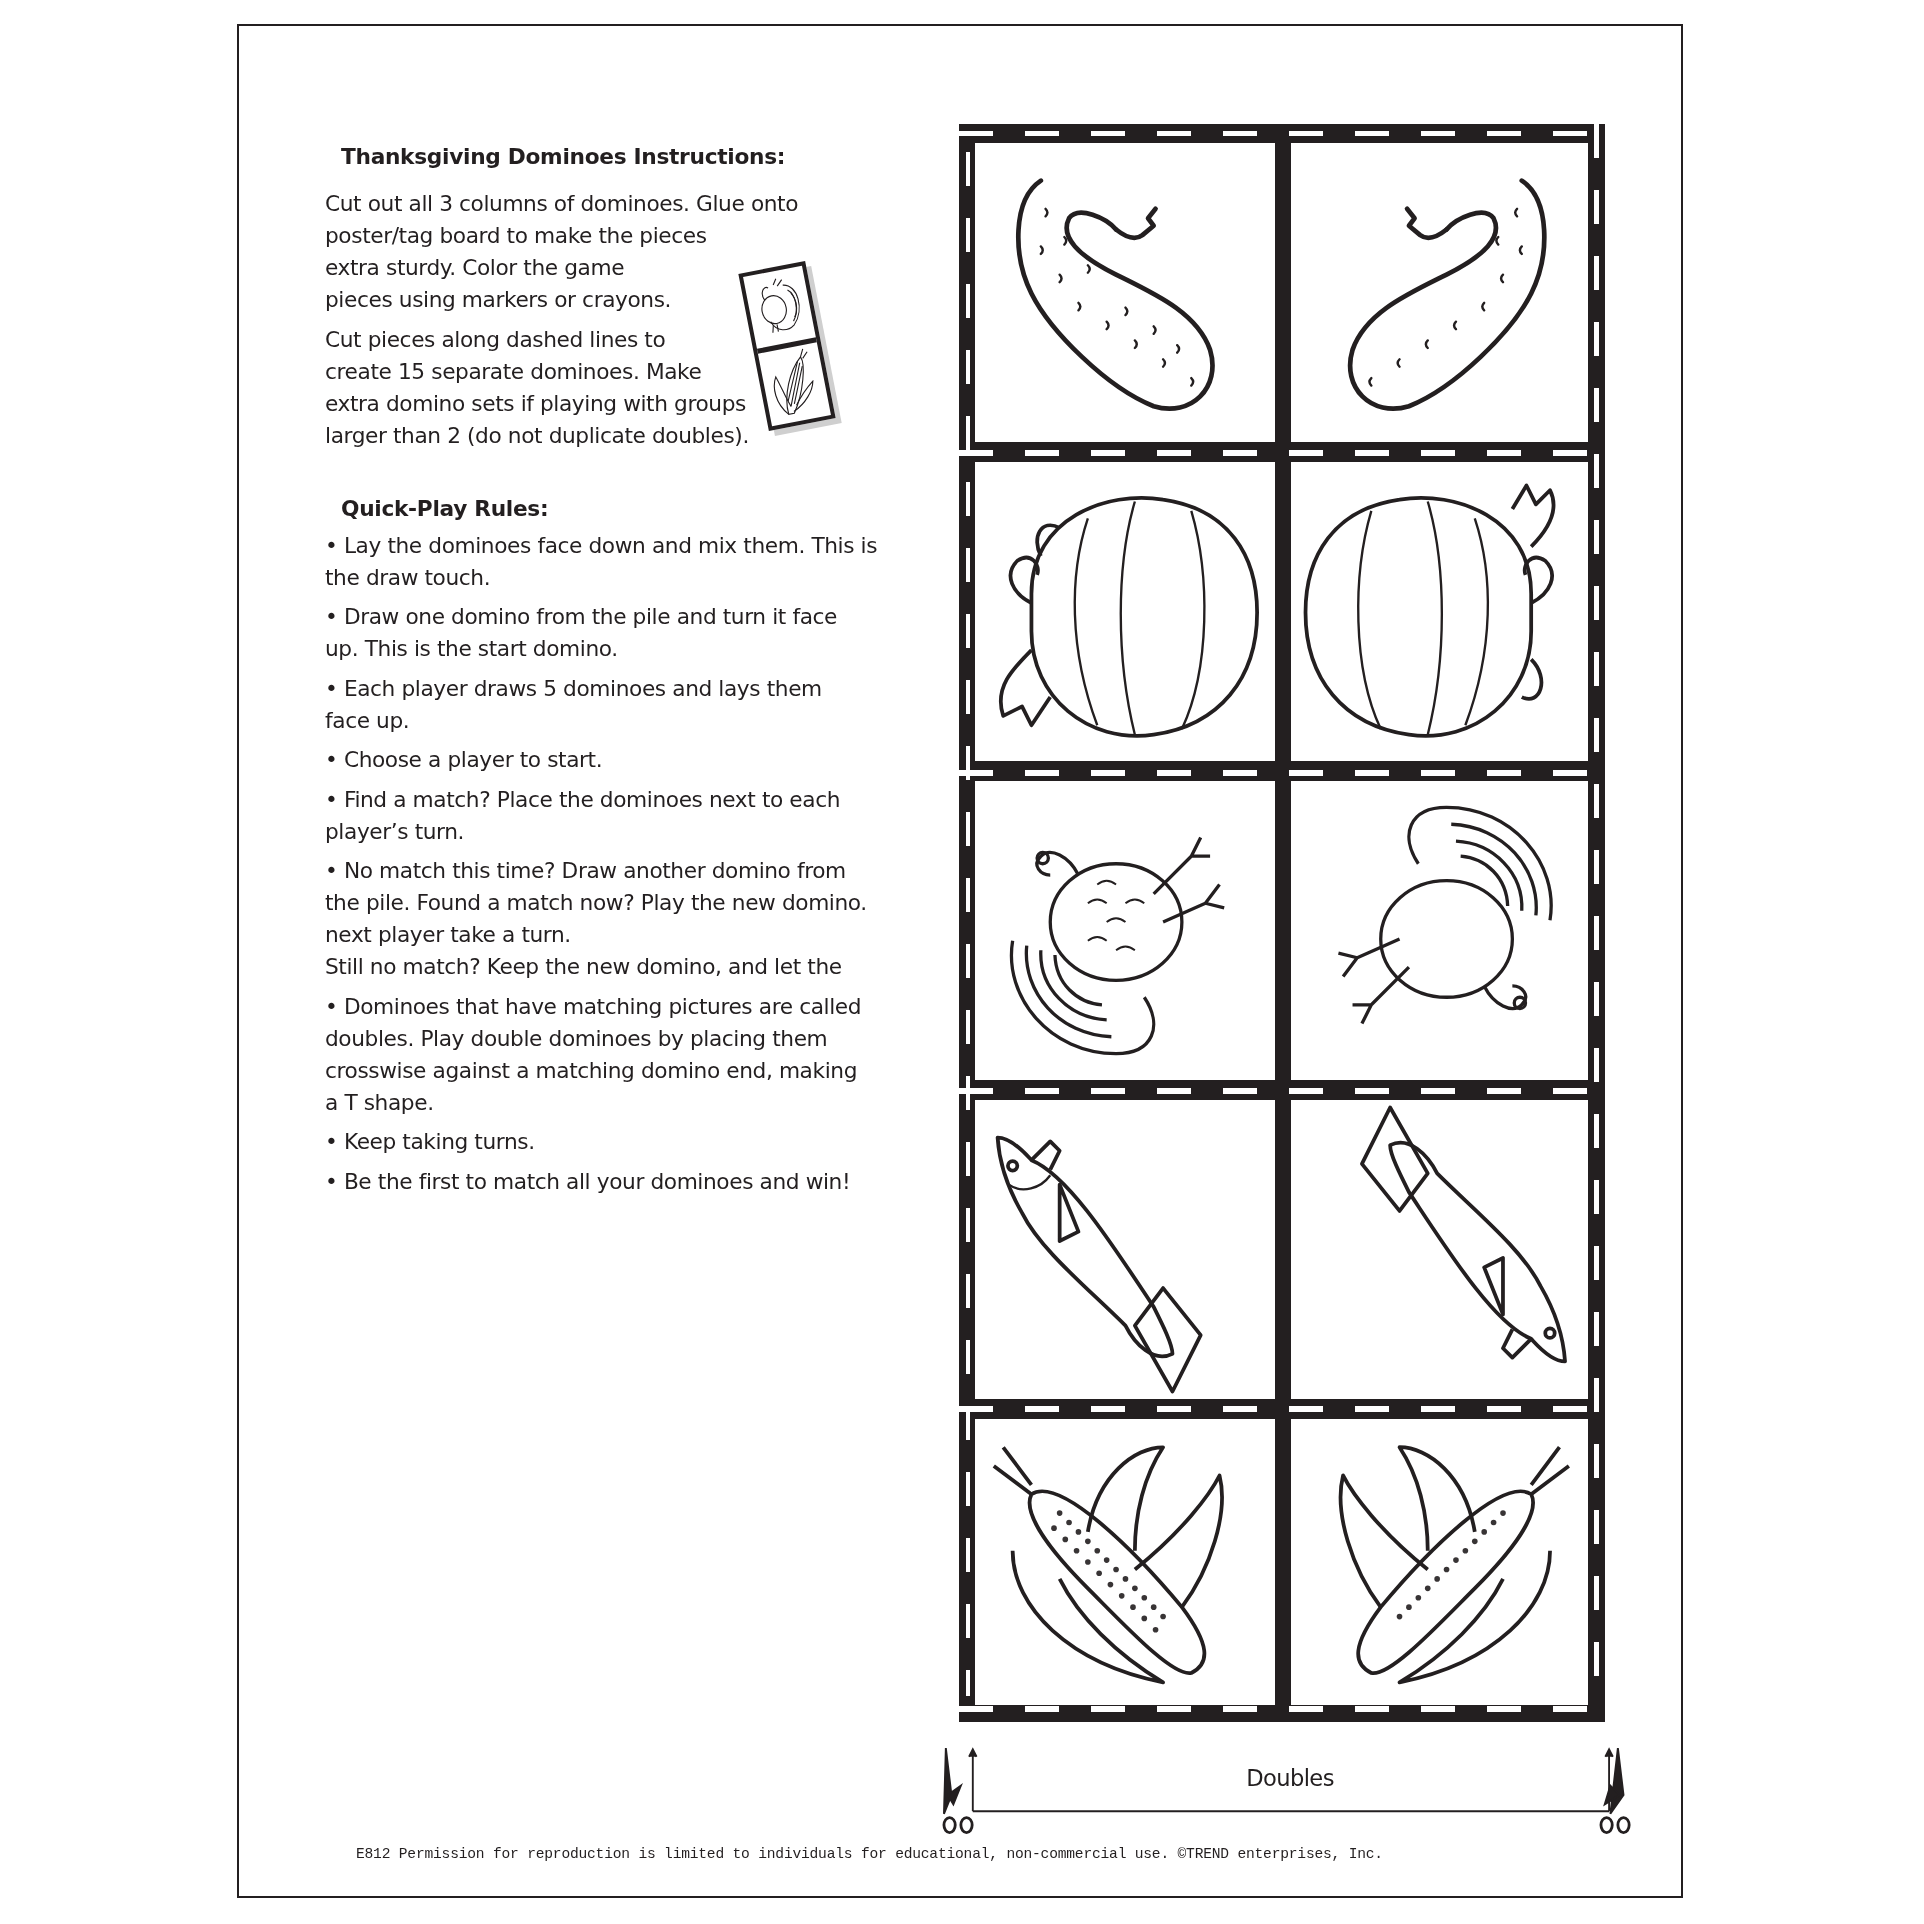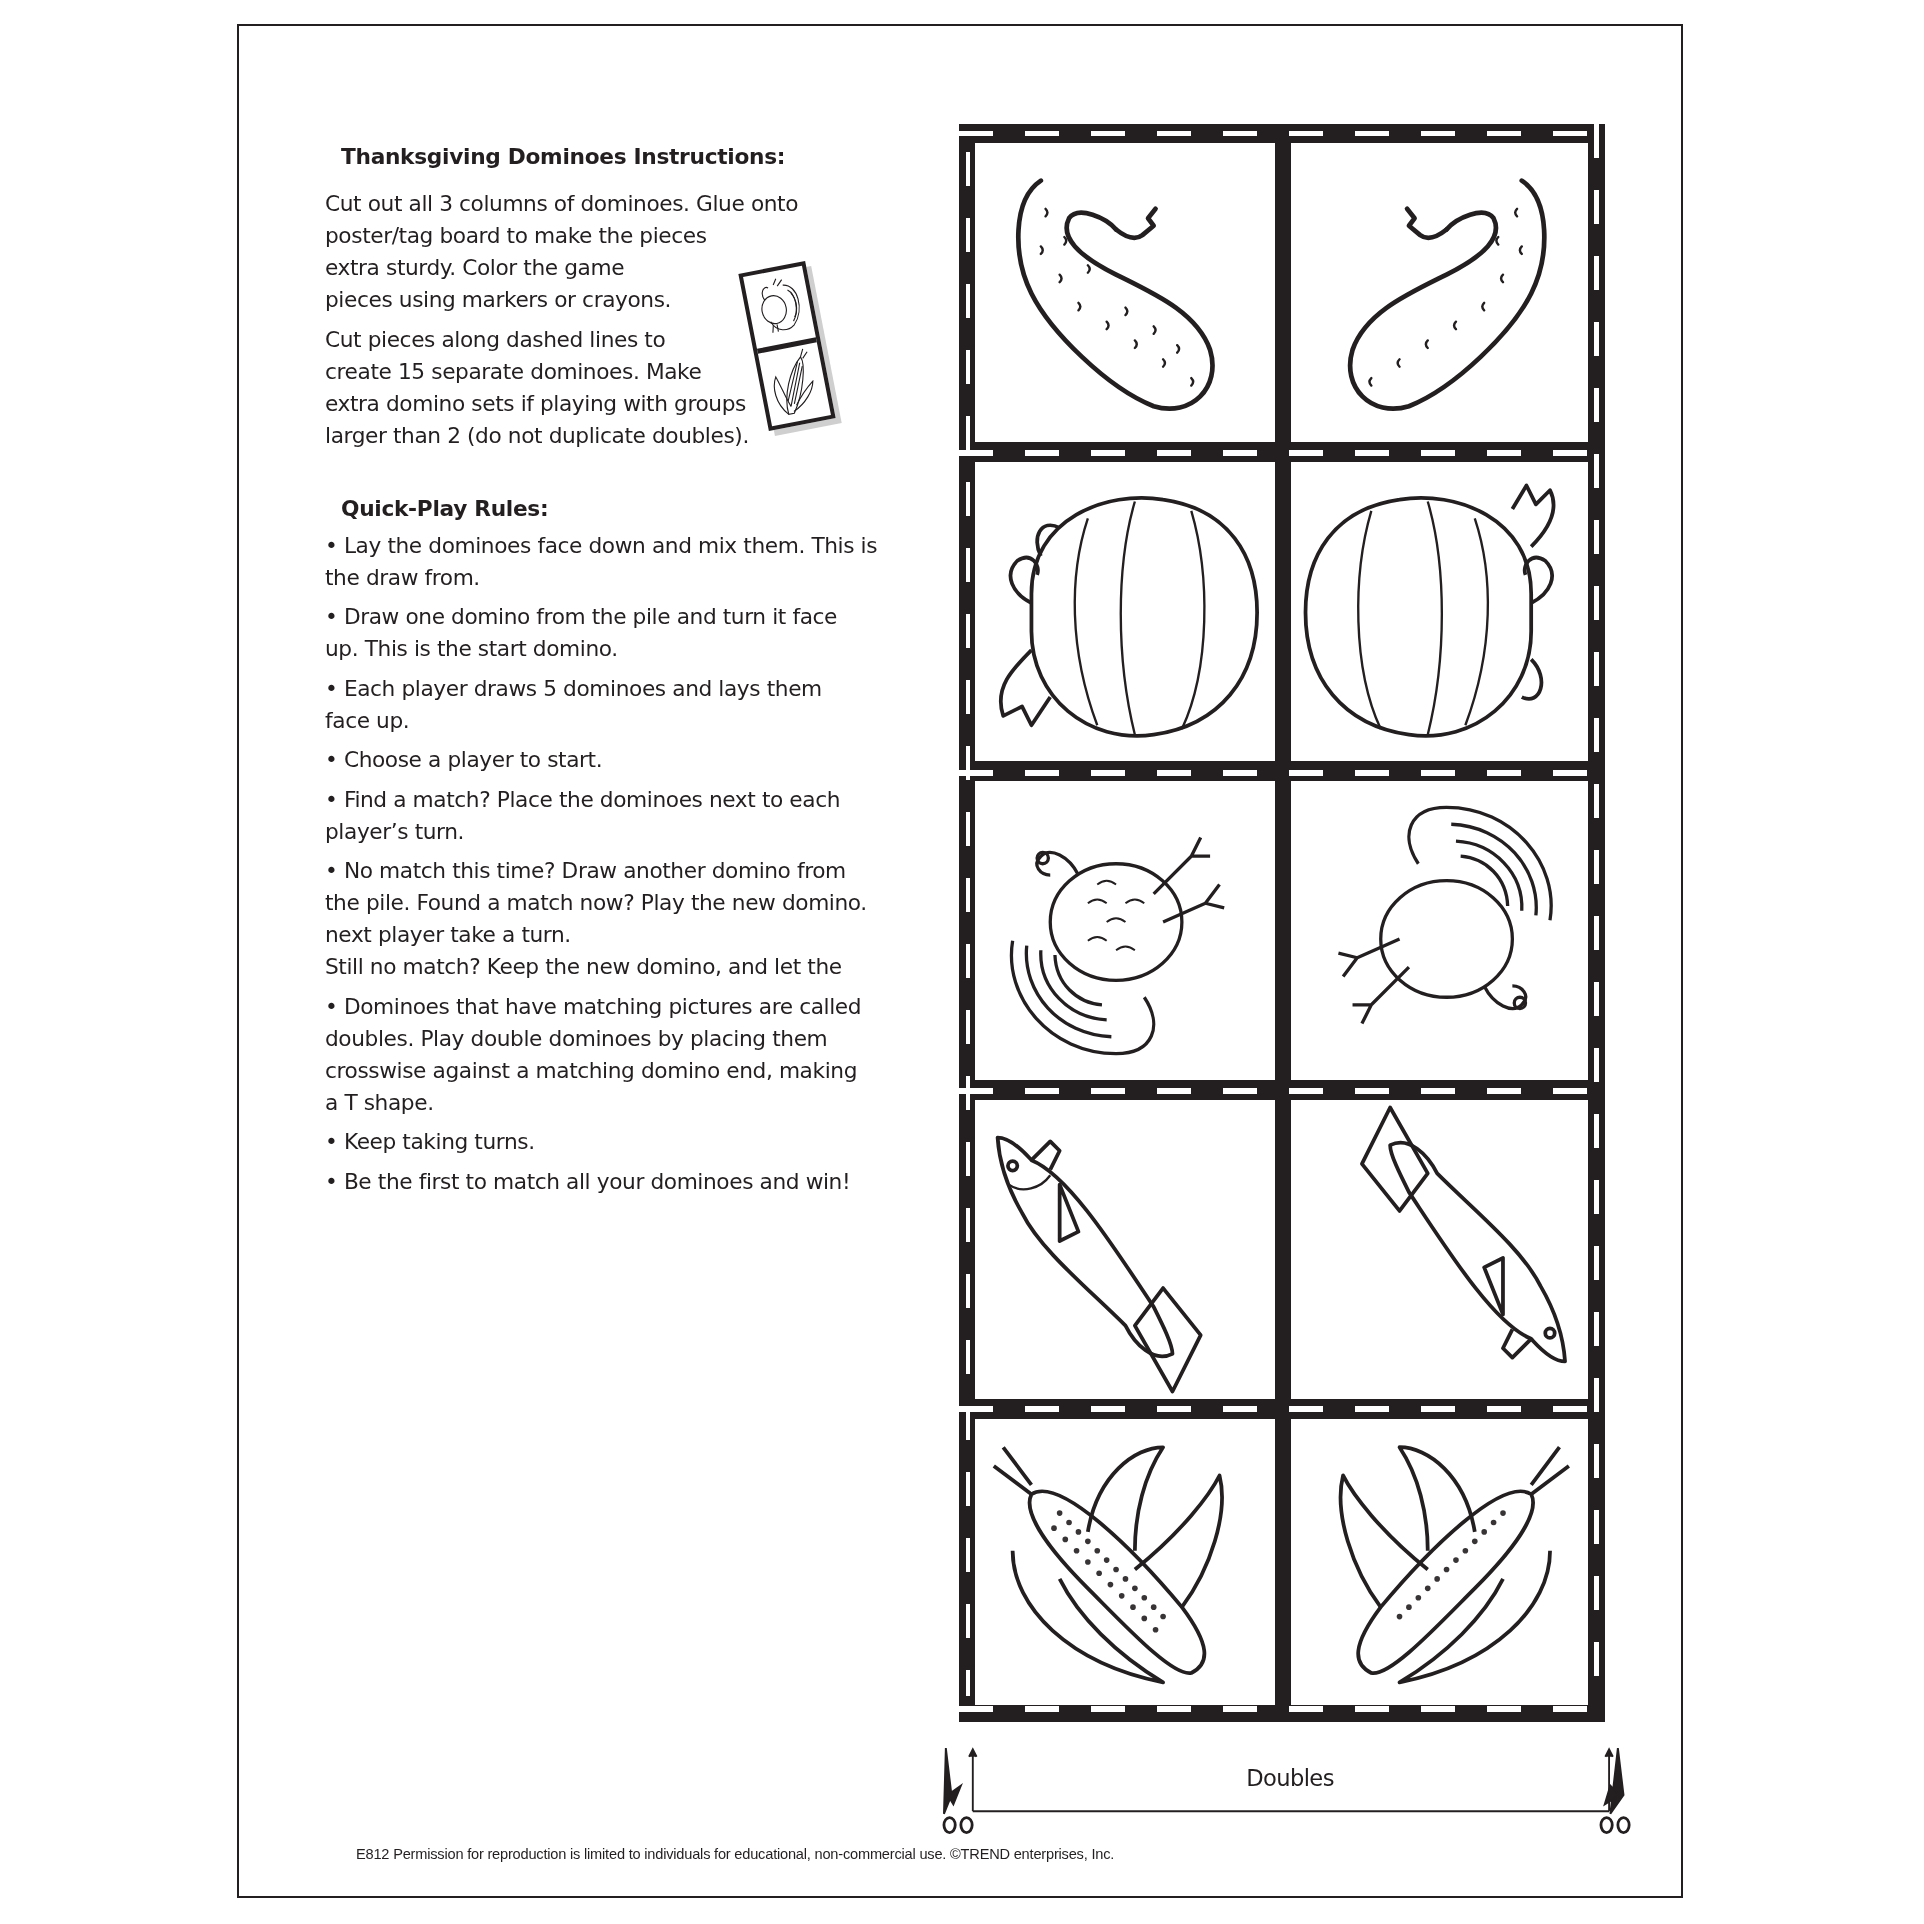--- a/index.html
+++ b/index.html
@@ -15,21 +15,21 @@
   .mini-domino { position:absolute; left:753px; top:266px; width:68px; height:160px; transform:rotate(-11deg); transform-origin:center; }
   .mini-shadow { position:absolute; left:4.7px; top:5.6px; width:68px; height:160px; background:#cfcfcf; }
   .mini-body { position:absolute; left:0; top:0; width:68px; height:160px; background:#fff; border:4.7px solid #231f20; box-sizing:border-box; }
   .mini-div { position:absolute; left:0; right:0; top:73px; height:4.7px; background:#231f20; }
   .strip { position:absolute; left:959px; top:124px; width:646px; height:1598px; background:#231f20; }
   .cell { position:absolute; background:#fff; overflow:hidden; }
   .dash-h { position:absolute; height:5.6px; background:repeating-linear-gradient(90deg, #fff 0 34px, transparent 34px 66px); }
   .dash-v { position:absolute; width:4.7px; background:repeating-linear-gradient(180deg, #fff 0 34px, transparent 34px 66px); }
   .doubles-area { position:absolute; left:932px; top:1723px; width:716px; height:122px; }
   .doubles-label { position:absolute; left:0; width:716px; top:42px; text-align:center; font-family:"DejaVu Sans", sans-serif; font-size:22.6px; letter-spacing:-0.6px; }
-  .footer { position:absolute; left:356px; top:1846px; font-family:Liberation Sans, sans-serif; font-size:14.6px; letter-spacing:-0.2px; white-space:nowrap; }
+  .footer { position:absolute; left:356px; top:1846px; font-family:Liberation Mono, monospace; font-size:14.6px; letter-spacing:-0.2px; white-space:nowrap; }
   svg { display:block; }
 </style>
 </head>
 <body>
 
 <div class="page-border"></div>
 
 <div class="instructions">
   <p class="h">Thanksgiving Dominoes Instructions:</p>
   <p class="p">
@@ -71,21 +71,21 @@
         <path d="M44 12 l4 -8 M46 14 l6 -6"></path>
       </g>
     </svg>
   </div>
 </div>
 
 <div class="rules">
   <p class="h" style="margin-bottom:5.6px">Quick-Play Rules:</p>
   <div class="p rule">
     <span class="line">• Lay the dominoes face down and mix them. This is</span>
-    <span class="line">the draw from.</span>
+    <span class="line">the draw touch.</span>
   </div>
   <div class="p rule">
     <span class="line">• Draw one domino from the pile and turn it face</span>
     <span class="line">up. This is the start domino.</span>
   </div>
   <div class="p rule">
     <span class="line">• Each player draws 5 dominoes and lays them</span>
     <span class="line">face up.</span>
   </div>
   <div class="p rule">

